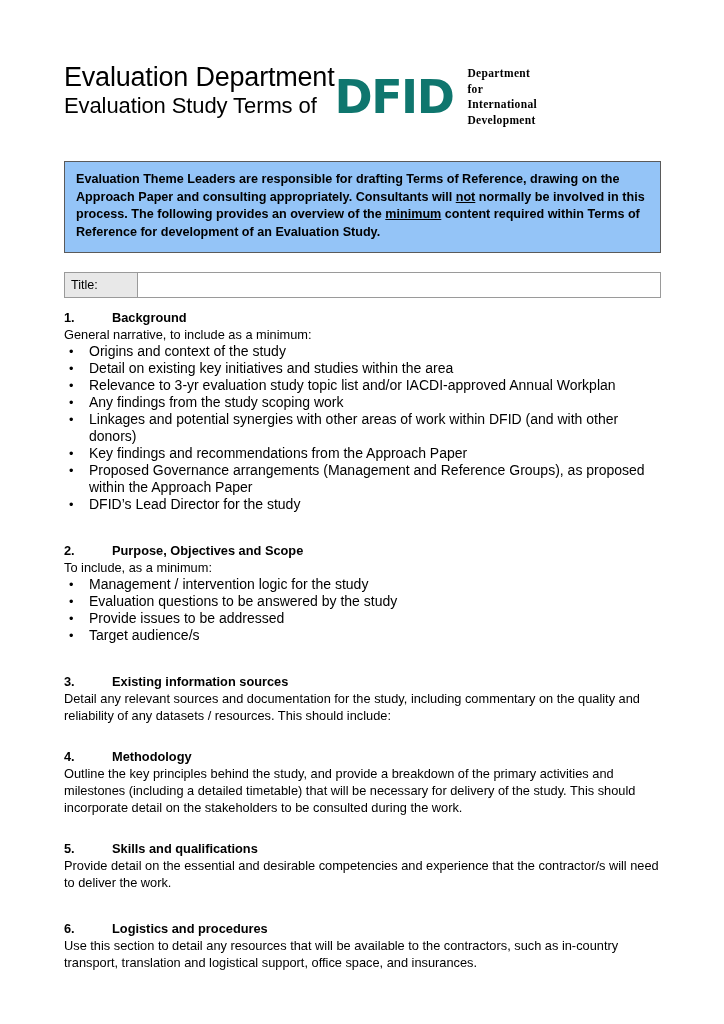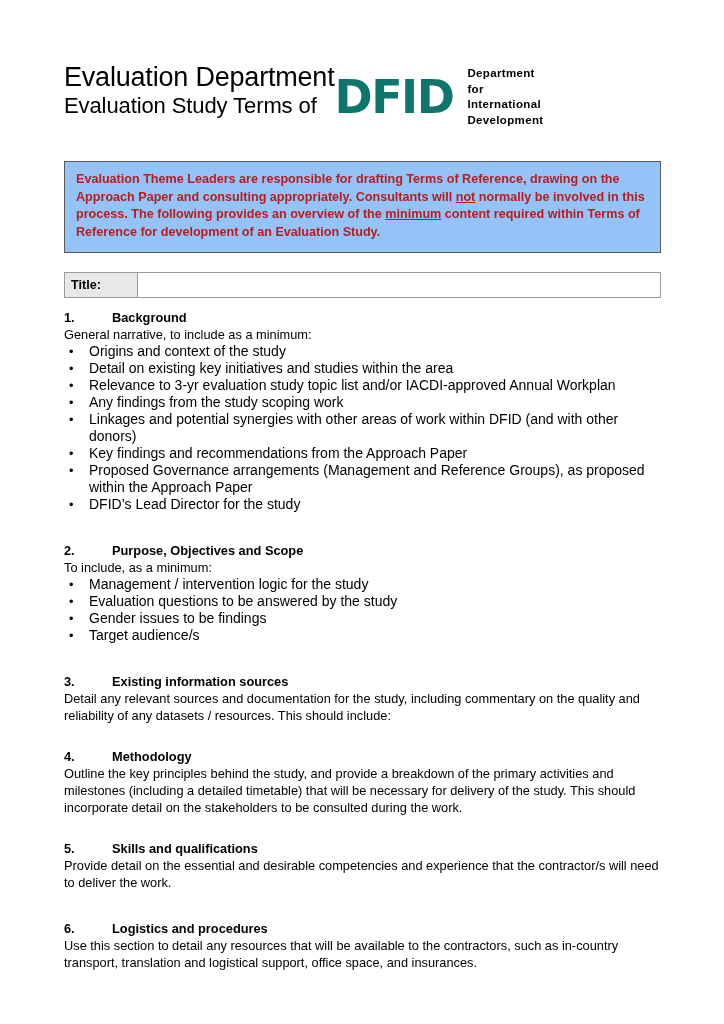--- a/index.html
+++ b/index.html
@@ -66,21 +66,21 @@
   .logo-mark {
     font-family: "DejaVu Sans", sans-serif;
     font-weight: bold;
     font-size: 46px;
     line-height: 46px;
     letter-spacing: -1.5px;
     color: #0f766e;
   }
   .logo-words {
     margin-left: 14px;
-    font-family: Liberation Sans, sans-serif;
+    font-family: Liberation Serif, serif;
     font-weight: bold;
     font-size: 11.5px;
     line-height: 15.5px;
     letter-spacing: 0.35px;
     color: #000000;
   }
   .logo-words span { display: block; }
 
   
   .callout {
@@ -91,21 +91,21 @@
     box-sizing: border-box;
     background: #94c4f7;
     border: 1px solid #5a5a5a;
     padding: 9px 11px 11px 11px;
   }
   .callout p {
     margin: 0;
     font-size: 12.6px;
     line-height: 17.6px;
     font-weight: bold;
-    color: #b91c1c;
+    color: #000000;
   }
   .callout u {
     text-decoration: underline;
   }
 
   
   .title-table {
     position: absolute;
     left: 64px;
     top: 272px;
@@ -117,21 +117,21 @@
     border: 1px solid #9a9a9a;
     height: 20px;
     padding: 2px 6px;
     font-size: 12.6px;
     line-height: 16px;
     vertical-align: middle;
   }
   .title-label-cell {
     width: 60px;
     background: #e8e8e8;
-    font-weight: bold;
+    font-weight: normal;
   }
   .title-value-cell {
     background: #ffffff;
   }
 
   
   .content {
     position: absolute;
     left: 64px;
     top: 309px;
@@ -244,21 +244,21 @@
 
     <div class="section">
       <div class="section-heading">
         <span class="section-num">2.</span>
         <span>Purpose, Objectives and Scope</span>
       </div>
       <p class="section-intro">To include, as a minimum:</p>
       <ul class="bullets">
         <li>Management / intervention logic for the study</li>
         <li>Evaluation questions to be answered by the study</li>
-        <li>Gender issues to be findings</li>
+        <li>Provide issues to be addressed</li>
         <li>Target audience/s</li>
       </ul>
     </div>
 
     <div class="gap-lg"></div>
 
     <div class="section">
       <div class="section-heading">
         <span class="section-num">3.</span>
         <span>Existing information sources</span>

